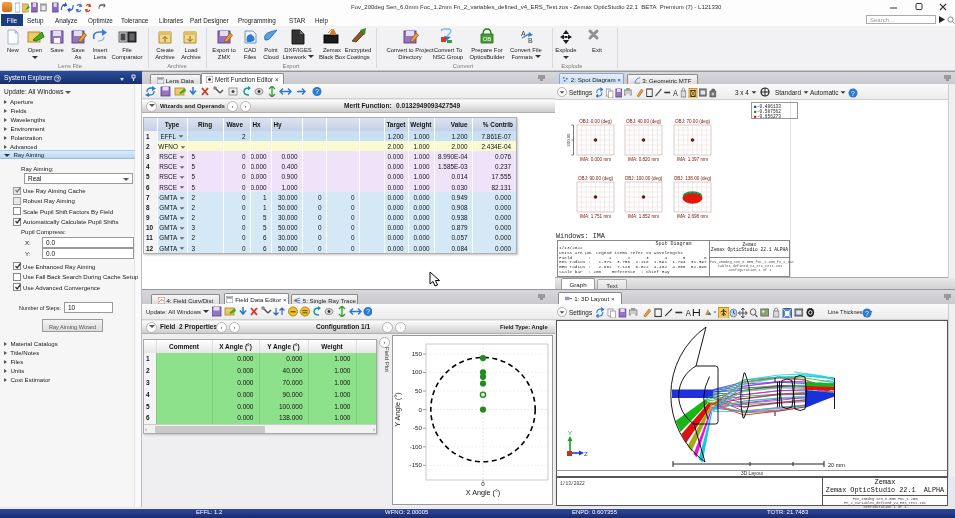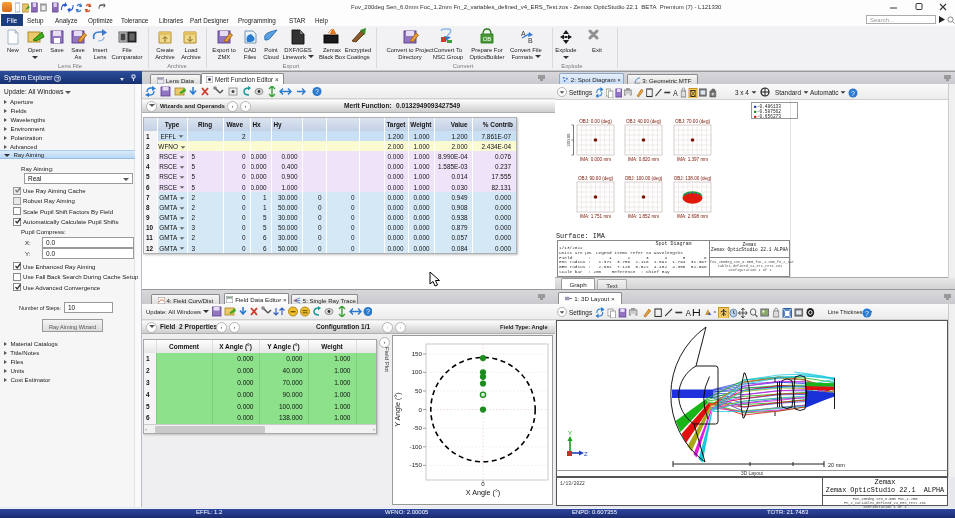--- a/index.html
+++ b/index.html
@@ -801,21 +801,21 @@
       <text x="78.5" y="103">IMA: 1.852 mm</text>
       <text x="127.5" y="103">IMA: 2.698 mm</text>
 </g>
 <line x1="8.5" y1="10" x2="8.5" y2="40" stroke="#444" stroke-width="0.7"></line>
 <line x1="6.5" y1="10" x2="8.5" y2="10" stroke="#444" stroke-width="0.7"></line>
     <line x1="6.5" y1="25" x2="8.5" y2="25" stroke="#444" stroke-width="0.7"></line>
     <line x1="6.5" y1="40" x2="8.5" y2="40" stroke="#444" stroke-width="0.7"></line>
 <text x="4.5" y="25" font-size="4.2" fill="#333" text-anchor="middle" transform="rotate(-90 4.5 25)" font-family="Liberation Sans">200.00</text>
 </svg>
 <div class="abs" style="left:751px;top:102px;width:47px;height:17px;border:1px solid #999;font-size:4.5px;color:#222;font-family:'Liberation Mono',monospace;line-height:5px;padding:1px 0 0 2px;overflow:hidden"><span style="color:#2233bb">■</span>·0.486133<br><span style="color:#1e8c1e">■</span>·0.587562<br><span style="color:#cc2211">■</span>·0.656273</div>
-<div class="abs" style="left:556px;top:232px;font-size:6.8px;color:#222;font-family:'Liberation Mono',monospace">Surface: IMA</div>
+<div class="abs" style="left:556px;top:232px;font-size:6.8px;color:#222;font-family:'Liberation Mono',monospace">Windows: IMA</div>
 <div class="abs" style="left:557px;top:240px;width:233px;height:37px;border:1px solid #888;background:#fff"></div>
 <div class="abs" style="left:557px;top:241px;width:233px;text-align:center;font-size:5px;color:#333;font-family:'Liberation Mono',monospace">Spot Diagram</div>
 <div class="abs" style="left:559px;top:246px;width:160px;font-size:4.4px;line-height:4.75px;color:#333;font-family:'Liberation Mono',monospace;white-space:pre">1/13/2022
 Units are µm. Legend items refer to Wavelengths
 Field      :       1      2      3      4      5       6
 RMS radius :   1.371  3.756  2.116  1.891  1.794  31.397
 GEO radius :   2.681  7.128  6.822  4.482  4.386  52.896
 Scale bar  : 200    Reference  : Chief Ray</div>
 <div class="abs" style="left:709px;top:240px;width:81px;height:18px;border:1px solid #888;font-size:4.6px;text-align:center;color:#222;font-family:'Liberation Mono',monospace">
     <div style="padding-top:1px">Zemax</div>

